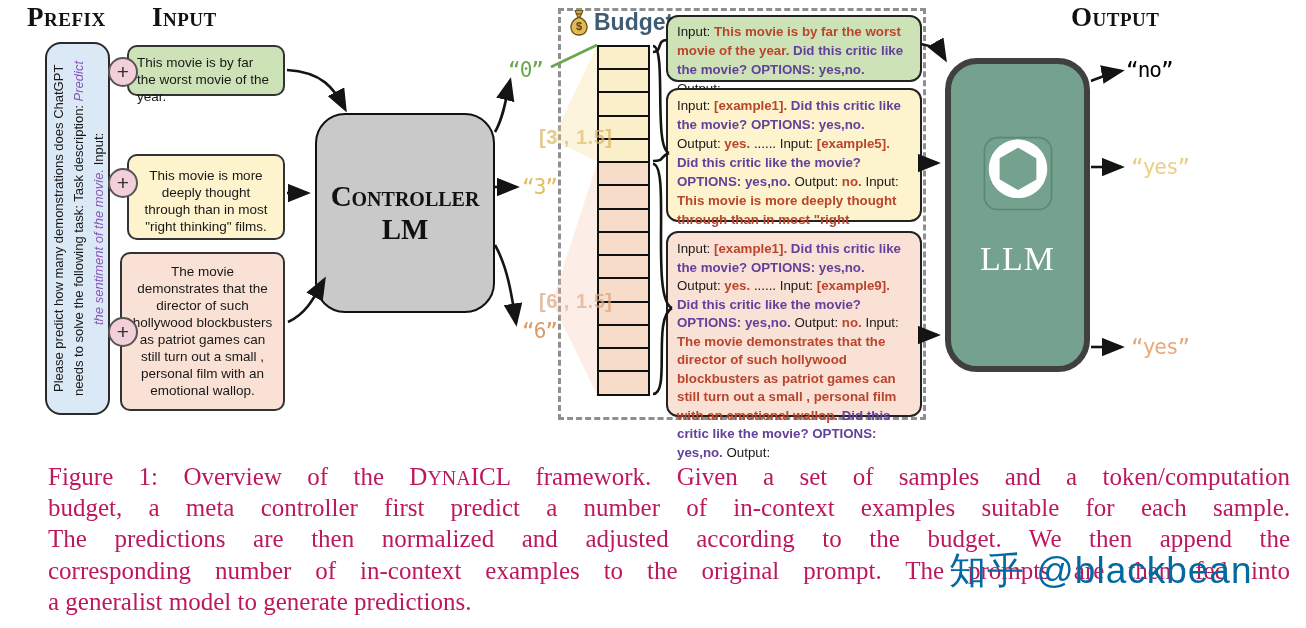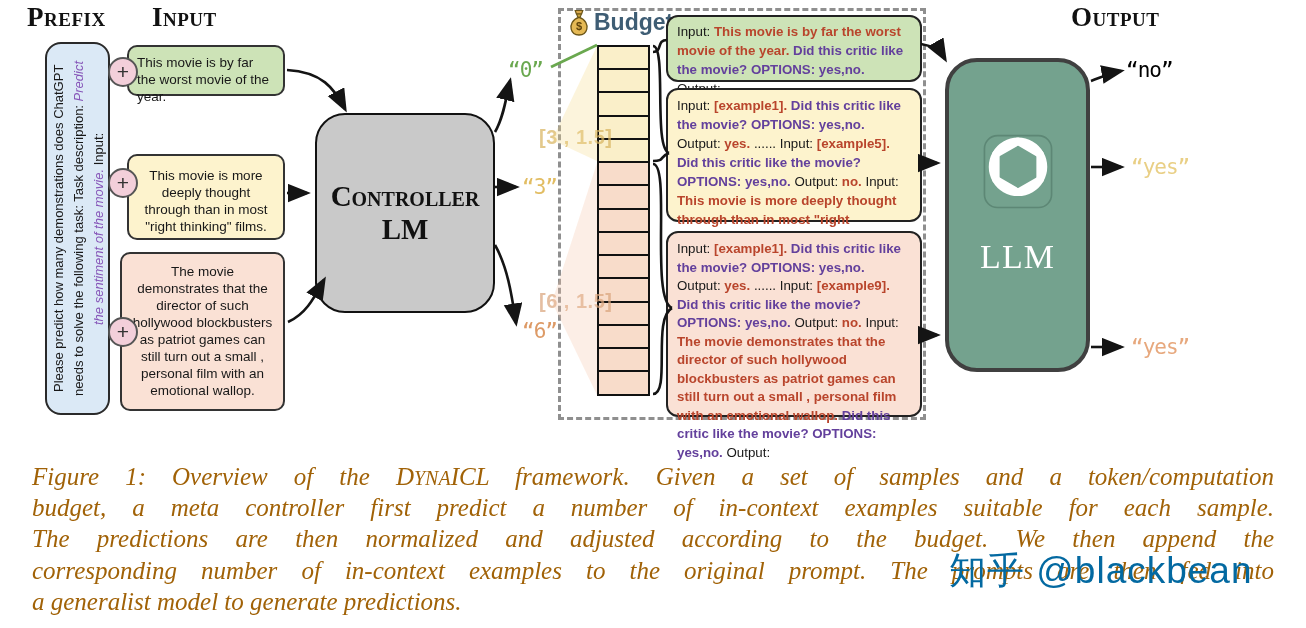--- a/index.html
+++ b/index.html
@@ -75,32 +75,32 @@
   #pr-green{top:15px;height:67px;}
   #pr-yellow{top:88px;height:134px;padding-top:6px;}
   #pr-pink{top:231px;height:186px;line-height:18.5px;padding-top:7px;}
   .seg-k{color:#181818;font-weight:400;}
   .seg-r{color:#b9452c;font-weight:700;}
   .seg-p{color:#63409c;font-weight:700;}
   .seg-pi{color:#8655b8;font-weight:400;font-style:italic;}
 
   
   .llmbox{position:absolute;left:945px;top:58px;width:145px;height:314px;
-          background:#74a28e;border:4px solid #404040;border-radius:32px;z-index:2;
+          background:#74a28e;border:6px solid #404040;border-radius:32px;z-index:2;
           display:flex;flex-direction:column;align-items:center;}
   .llmbox svg{margin-top:68px;}
   .llmlabel{margin-top:26px;color:#fff;font-family:"Liberation Serif",serif;
             font-size:34px;letter-spacing:1px;}
 
   
   #arrows{position:absolute;left:0;top:0;z-index:3;pointer-events:none;}
 
   
-  .caption{position:absolute;left:32px;top:461px;width:1242px;z-index:1;
-           font-family:"Liberation Serif",serif;font-size:25px;color:#a16207;font-style:italic;}
+  .caption{position:absolute;left:48px;top:461px;width:1242px;z-index:1;
+           font-family:"Liberation Serif",serif;font-size:25px;color:#be185d;}
   .capline{height:31.2px;line-height:31.2px;white-space:normal;}
   .just{text-align:justify;text-align-last:justify;}
   .sc{font-size:20px;}
 
   
   .watermark{position:absolute;left:949px;top:546px;z-index:10;
              font-size:37px;color:#0369a1;letter-spacing:1px;font-weight:400;}
 </style>
 </head>
 <body>

